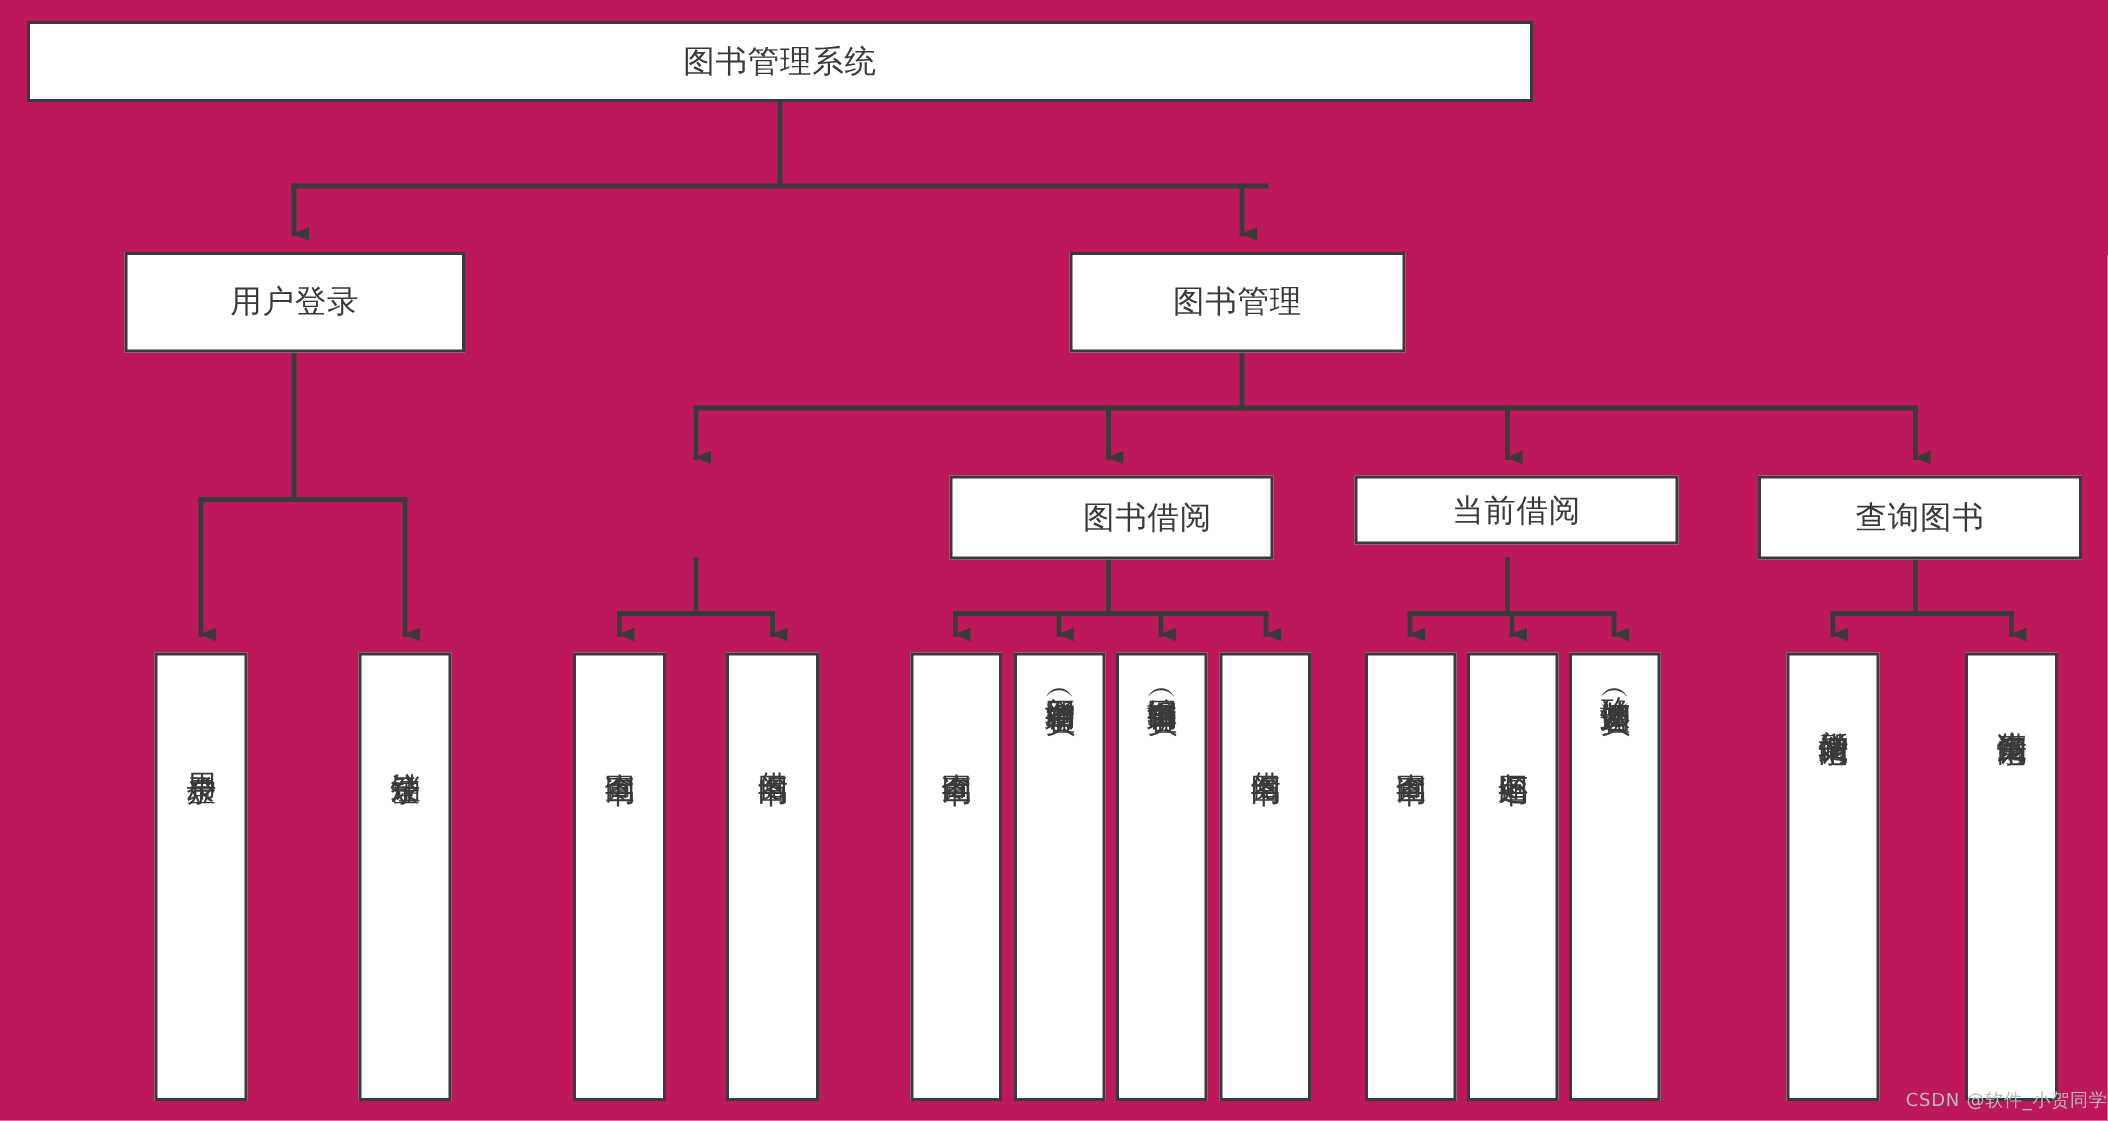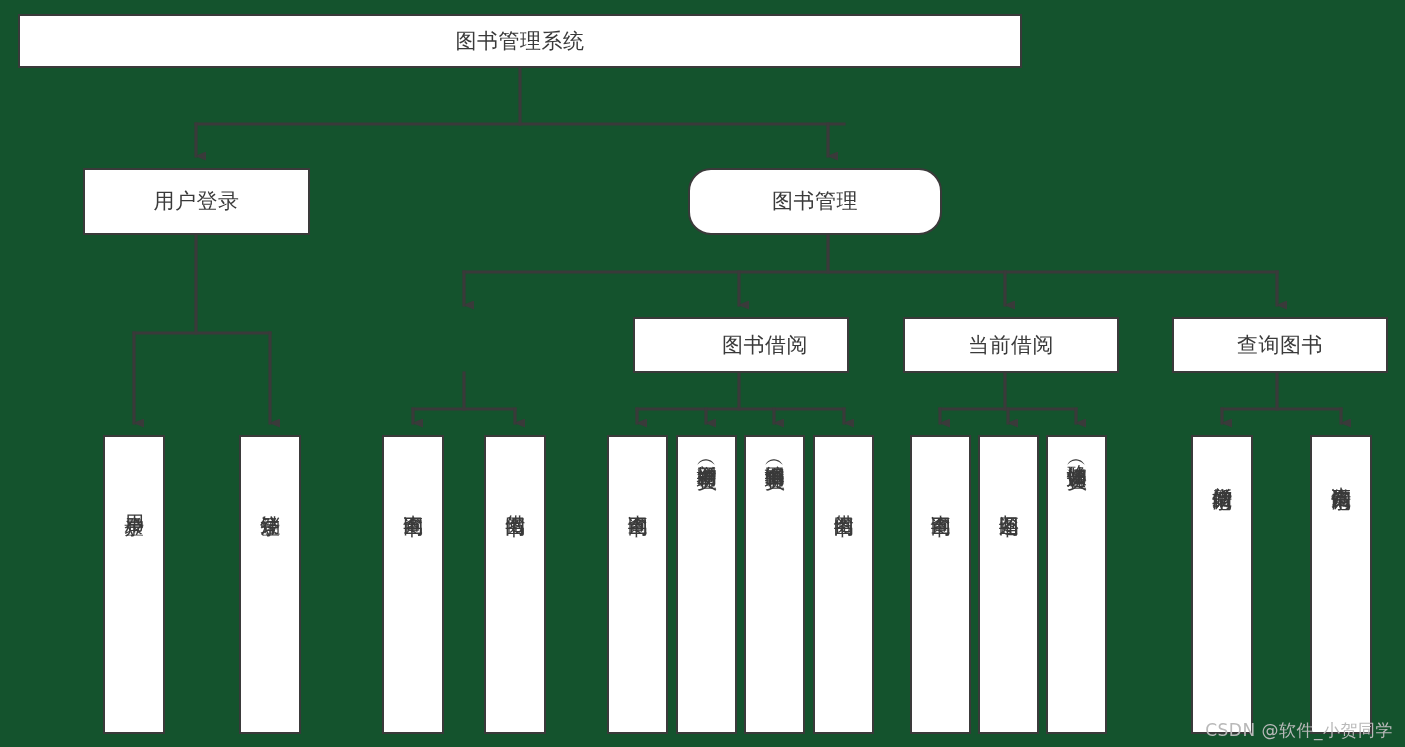--- a/index.html
+++ b/index.html
@@ -11,21 +11,21 @@
   body {
     width: 1405px;
     height: 747px;
     font-family: "DejaVu Sans", "Liberation Sans", sans-serif;
     overflow: hidden;
   }
   #diagram-root {
     position: relative;
     width: 1405px;
     height: 747px;
-    background: #14532d;
+    background: #be185d;
   }
   #edge-layer {
     position: absolute;
     left: 0;
     top: 0;
     width: 1405px;
     height: 747px;
   }
   .node {
     position: absolute;
@@ -62,23 +62,23 @@
     margin-top: 54px;
   }
   .node-v.tall .label {
     margin-top: 4px;
   }
   .node-v.semi .label {
     margin-top: 26px;
   }
   #watermark {
     position: absolute;
-    right: 12px;
+    right: 0;
     bottom: 5px;
-    font-size: 17px;
+    font-size: 12px;
     color: #b9b9b9;
     letter-spacing: 0.5px;
     white-space: nowrap;
     pointer-events: none;
   }
 </style>
 </head>
 <body>
 
 <div id="diagram-root">
@@ -136,28 +136,28 @@
     </g>
   </svg>
 
   <div class="node node-h" style="left:18px; top:14px; width:1004px; height:54px;">
     <span class="label">图书管理系统</span>
   </div>
 
   <div class="node node-h" style="left:83px; top:168px; width:227px; height:67px;">
     <span class="label">用户登录</span>
   </div>
-  <div class="node node-h" style="left:688px; top:168px; width:254px; height:67px;border-radius:23px;">
+  <div class="node node-h" style="left:713px; top:168px; width:224px; height:67px;">
     <span class="label">图书管理</span>
   </div>
 
   <div class="node node-h" style="left:633px; top:317px; width:216px; height:56px;padding-left:48px;">
     <span class="label">图书借阅</span>
   </div>
-  <div class="node node-h" style="left:903px; top:317px; width:216px; height:56px;">
+  <div class="node node-h" style="left:903px; top:317px; width:216px; height:46px;">
     <span class="label">当前借阅</span>
   </div>
   <div class="node node-h" style="left:1172px; top:317px; width:216px; height:56px;">
     <span class="label">查询图书</span>
   </div>
 
   <div class="node node-v mid" style="left:103px; top:435px; width:62px; height:299px;">
     <span class="label">用户登录</span>
   </div>
   <div class="node node-v mid" style="left:239px; top:435px; width:62px; height:299px;">

